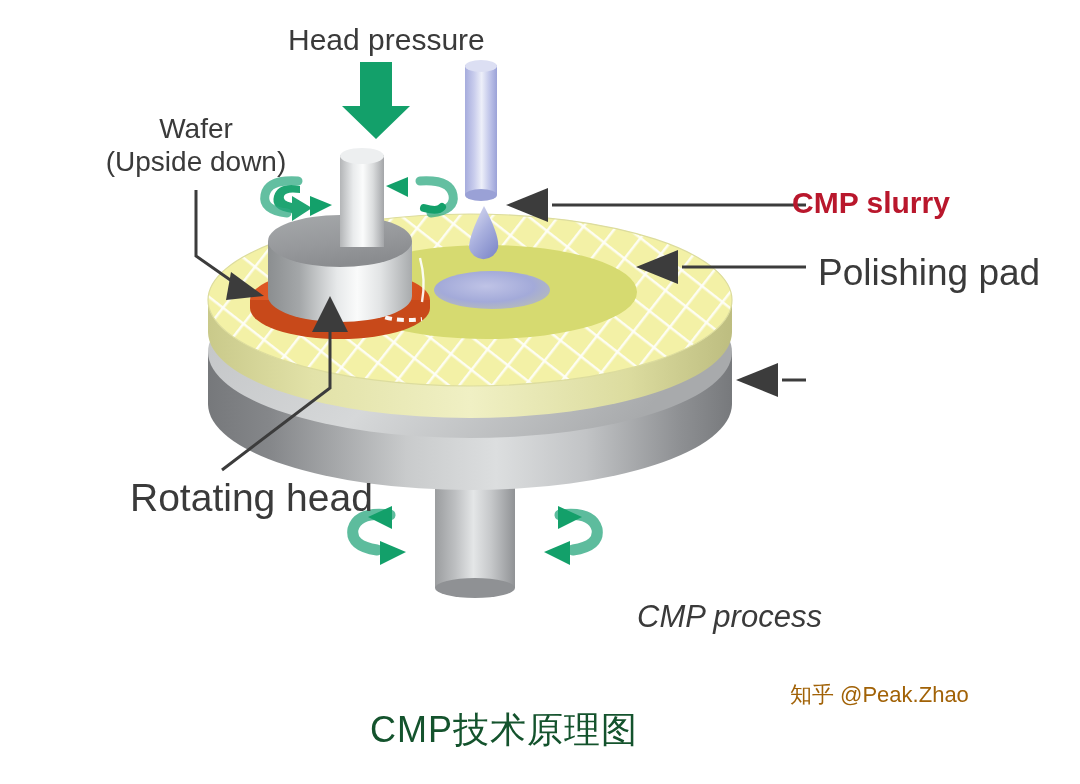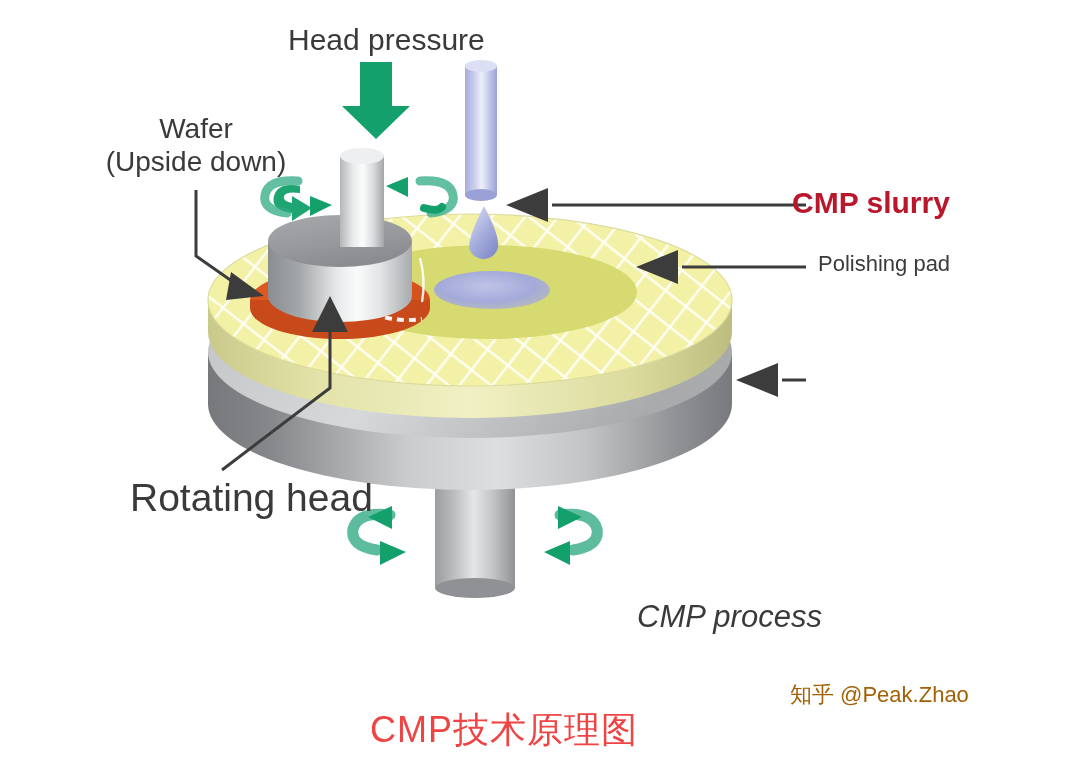--- a/index.html
+++ b/index.html
@@ -38,29 +38,29 @@
   }
   .lbl-head-pressure { left: 288px; top: 22px; font-size: 30px; }
   .lbl-wafer {
     left: 96px; top: 112px; font-size: 28px;
     text-align: center; width: 200px; white-space: normal;
   }
   .lbl-cmp-slurry {
     left: 792px; top: 185px; font-size: 30px;
     color: #B9172C; font-weight: 700;
   }
-  .lbl-polishing-pad { left: 818px; top: 251px; font-size: 22px; text-align: right; }
+  .lbl-polishing-pad { left: 818px; top: 251px; font-size: 37px; text-align: right; }
   .lbl-rotating-platen { left: 818px; top: 363px; font-size: 29px; }
   .lbl-rotating-head { left: 130px; top: 475px; font-size: 39px; }
   .lbl-cmp-process { left: 637px; top: 599px; font-size: 31px; font-style: italic; }
   .caption {
     position: absolute;
     left: 370px; top: 706px;
     font-size: 36px;
-    color: #ef4444;
+    color: #14532d;
     font-family: "Liberation Sans", sans-serif;
     letter-spacing: 1px;
   }
   .watermark {
     position: absolute;
     left: 790px; top: 680px;
     font-size: 22px;
     color: #a16207;
     font-family: "Liberation Sans", sans-serif;
   }

